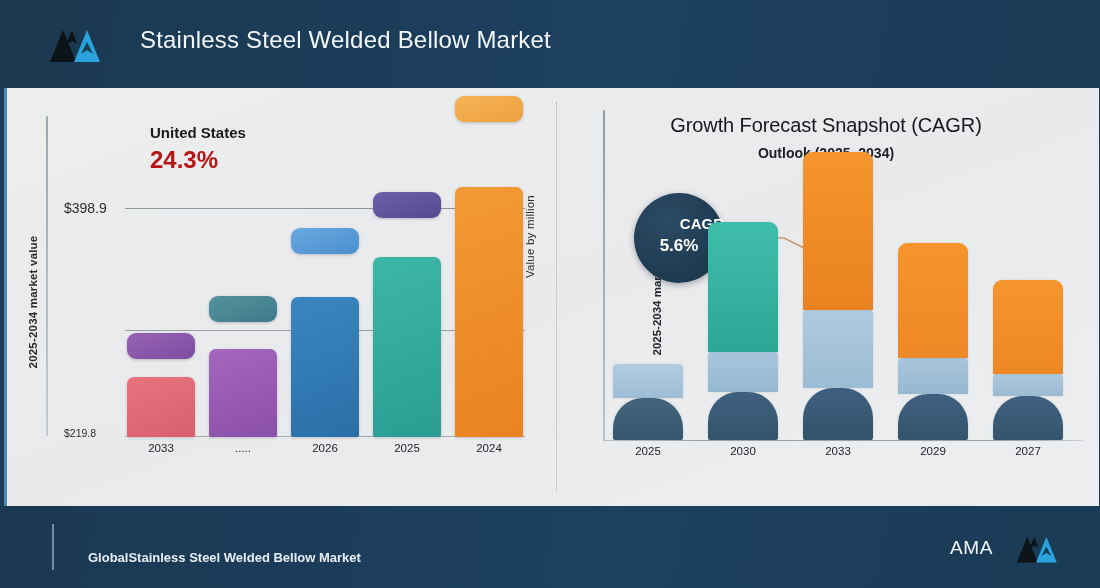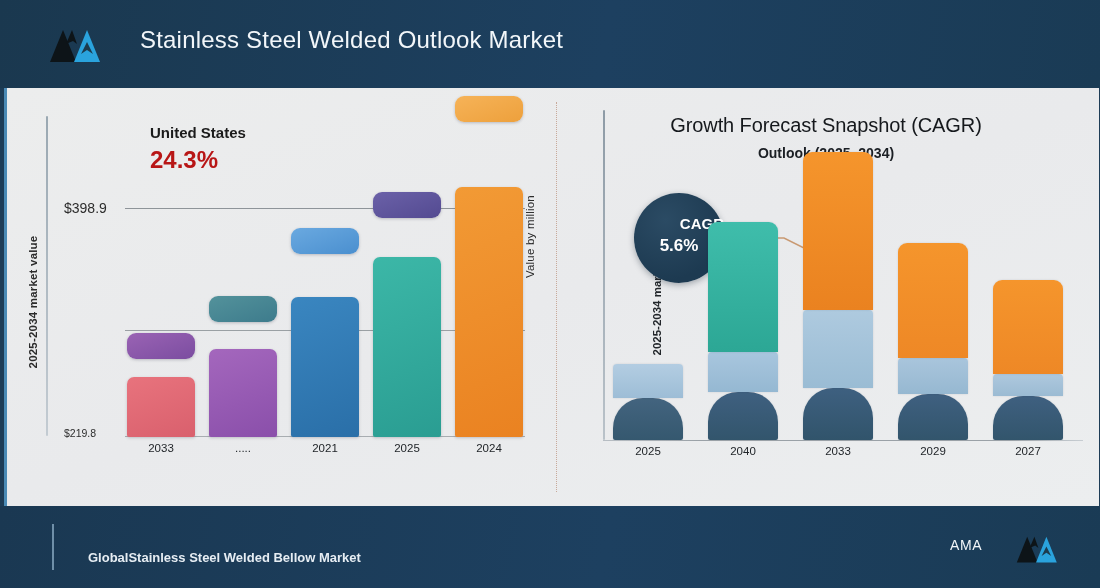--- a/index.html
+++ b/index.html
@@ -89,38 +89,38 @@
   .rseg.top{border-radius:9px 9px 0 0;}
   .rp-xlabels{position:absolute;left:57px;top:357px;width:470px;height:22px;}
   .rx{position:absolute;width:70px;text-align:center;font-size:11.5px;color:#22262a;}
 
   
   .footer{position:absolute;left:0;top:506px;width:1100px;height:82px;
     background:linear-gradient(100deg,#1a3852 0%,#1d4060 55%,#1a3b55 100%);}
   .ftr-rule{position:absolute;left:52px;top:18px;width:2px;height:46px;background:#6f8fa8;}
   .ftr-l1{position:absolute;left:88px;top:19px;font-size:13px;color:#e6edf3;}
   .ftr-l2{position:absolute;left:88px;top:44px;font-size:13px;color:#e6edf3;font-weight:bold;}
-  .ftr-ama{position:absolute;left:950px;top:31px;font-size:14px;color:#f2f6f9;letter-spacing:.6px;}
+  .ftr-ama{position:absolute;left:950px;top:31px;font-size:19px;color:#f2f6f9;letter-spacing:.6px;}
   .ftr-logo{position:absolute;left:1012px;top:26px;width:48px;height:32px;}
 </style>
 </head>
 <body>
 
 <div class="poster">
 
   <div class="header">
     <div class="logo-mark">
       <svg viewBox="0 0 56 40" width="56" height="40">
         <path d="M4 38 L17 6 L30 38 Z" fill="#0d1418"></path>
         <path d="M20 20 L26 6 L31 20 L27 17 Z" fill="#0d1418"></path>
         <path d="M28 38 L41 6 L54 38 Z" fill="#2aa3dd"></path>
         <path d="M35 30 L41 18 L47 30 L41 26 Z" fill="#1c3b4e"></path>
       </svg>
     </div>
-    <div class="hdr-title">Stainless Steel Welded Outlook Market</div>
+    <div class="hdr-title">Stainless Steel Welded Bellow Market</div>
   </div>
 
   <div class="body-card"></div>
   <div class="divider"></div>
 
   <div class="left-panel">
     <div class="lp-ylabel">2025-2034 market value</div>
     <div class="lp-axis"></div>
 
     <div class="lp-country">United States</div>
@@ -151,21 +151,21 @@
       </div>
       <div class="lbar-slot" style="left:330px">
         <div class="lcap" style="top:-12px;background:linear-gradient(160deg,#f6b358,#eda03c)"></div>
         <div class="lbar" style="height:250px;background:linear-gradient(160deg,#f29a35,#ea8221)"></div>
       </div>
     </div>
 
     <div class="lp-xlabels">
       <div class="lx" style="left:2px">2033</div>
       <div class="lx" style="left:84px">.....</div>
-      <div class="lx" style="left:166px">2021</div>
+      <div class="lx" style="left:166px">2026</div>
       <div class="lx" style="left:248px">2025</div>
       <div class="lx" style="left:330px">2024</div>
     </div>
 
     <div class="lp-valuelabel">Value by million</div>
   </div>
 
   <div class="right-panel">
     <div class="rp-cagrlabel">2025-2034 market CAGR</div>
     <div class="rp-axis"></div>
@@ -213,21 +213,21 @@
         <div class="rseg bot" style="bottom:0;height:44px;background:linear-gradient(180deg,#3f6080,#32556c)"></div>
         <div class="rseg mid" style="bottom:44px;height:22px;background:linear-gradient(180deg,#aec8de,#9bbbd3)"></div>
         <div class="rseg top" style="bottom:66px;height:94px;background:linear-gradient(180deg,#f5952c,#ee8826)"></div>
       </div>
     </div>
 
     <div class="rp-base"></div>
 
     <div class="rp-xlabels">
       <div class="rx" style="left:0px">2025</div>
-      <div class="rx" style="left:95px">2040</div>
+      <div class="rx" style="left:95px">2030</div>
       <div class="rx" style="left:190px">2033</div>
       <div class="rx" style="left:285px">2029</div>
       <div class="rx" style="left:380px">2027</div>
     </div>
   </div>
 
   <div class="footer">
     <div class="ftr-rule"></div>
     <div class="ftr-l2">GlobalStainless Steel Welded Bellow Market</div>
     <div class="ftr-ama">AMA</div>

